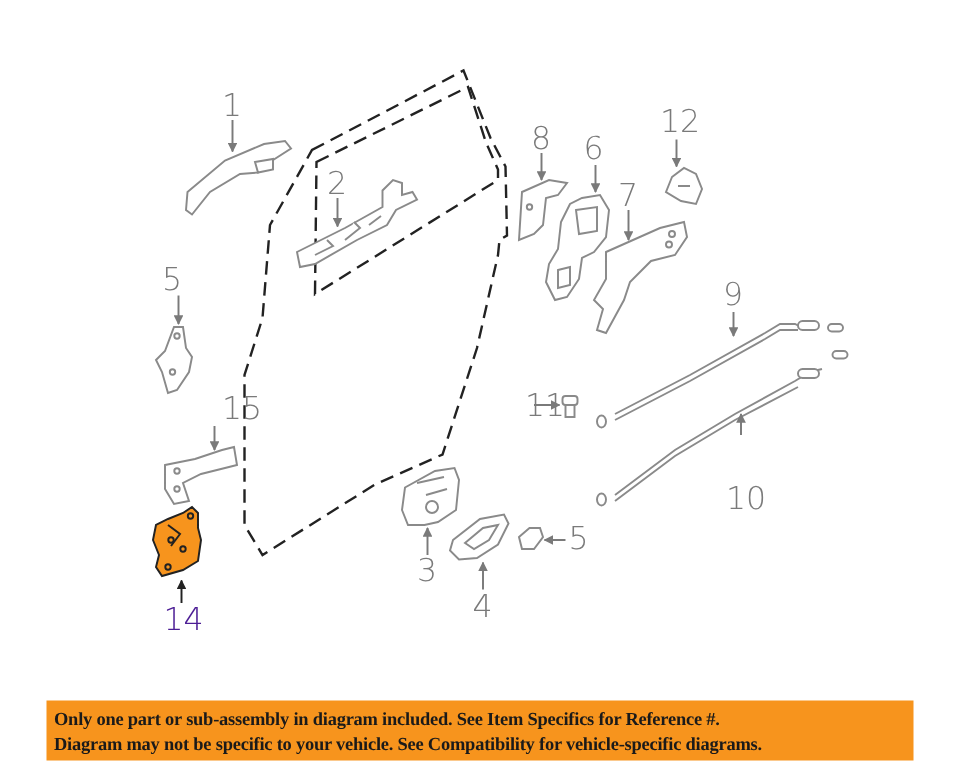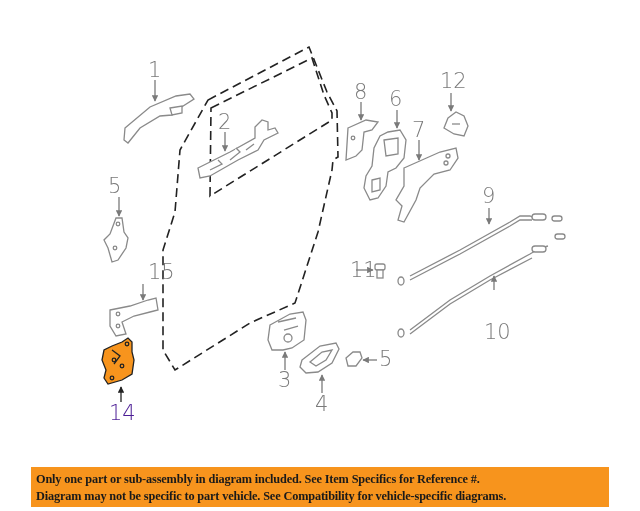--- a/index.html
+++ b/index.html
@@ -143,14 +143,14 @@
 <span class="callout" style="left:482px;top:186px;">9</span>
 <span class="callout" style="left:484px;top:290px;margin-top:32px;">10</span>
 <span class="callout" style="left:350px;top:260px;">11</span>
 <span class="callout" style="left:440px;top:71px;">12</span>
 <span class="callout" style="left:108px;top:176px;">5</span>
 <span class="callout" style="left:109px;top:403px;color:#4c1d95;">14</span>
 <span class="callout" style="left:148px;top:262px;">15</span>
 
 <div id="banner">
   <p>Only one part or sub-assembly in diagram included. See Item Specifics for Reference #.</p>
-  <p>Diagram may not be specific to part vehicle. See Compatibility for vehicle-specific diagrams.</p>
+  <p>Diagram may not be specific to your vehicle. See Compatibility for vehicle-specific diagrams.</p>
 </div>
 
 </body></html>

